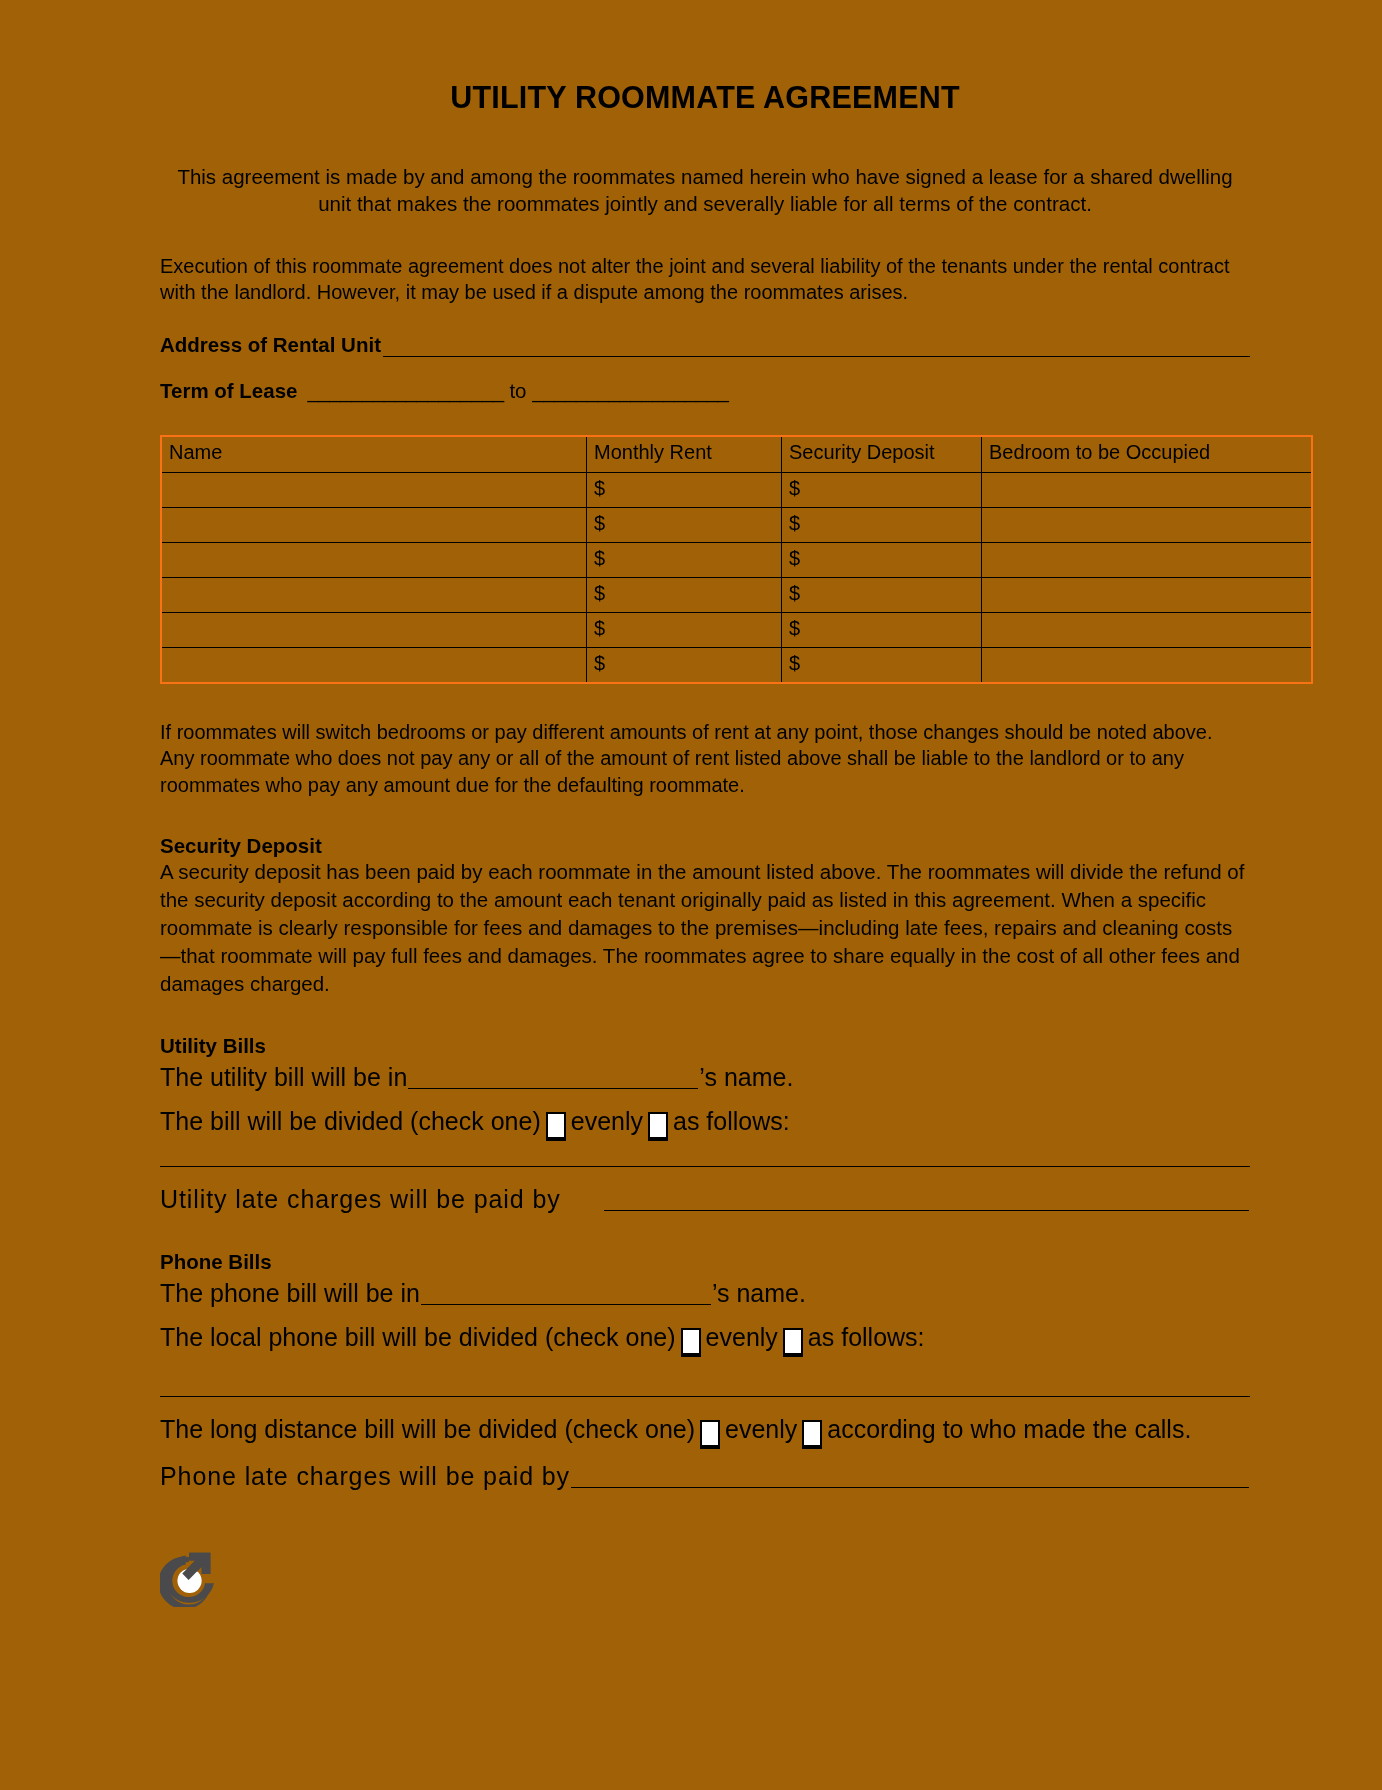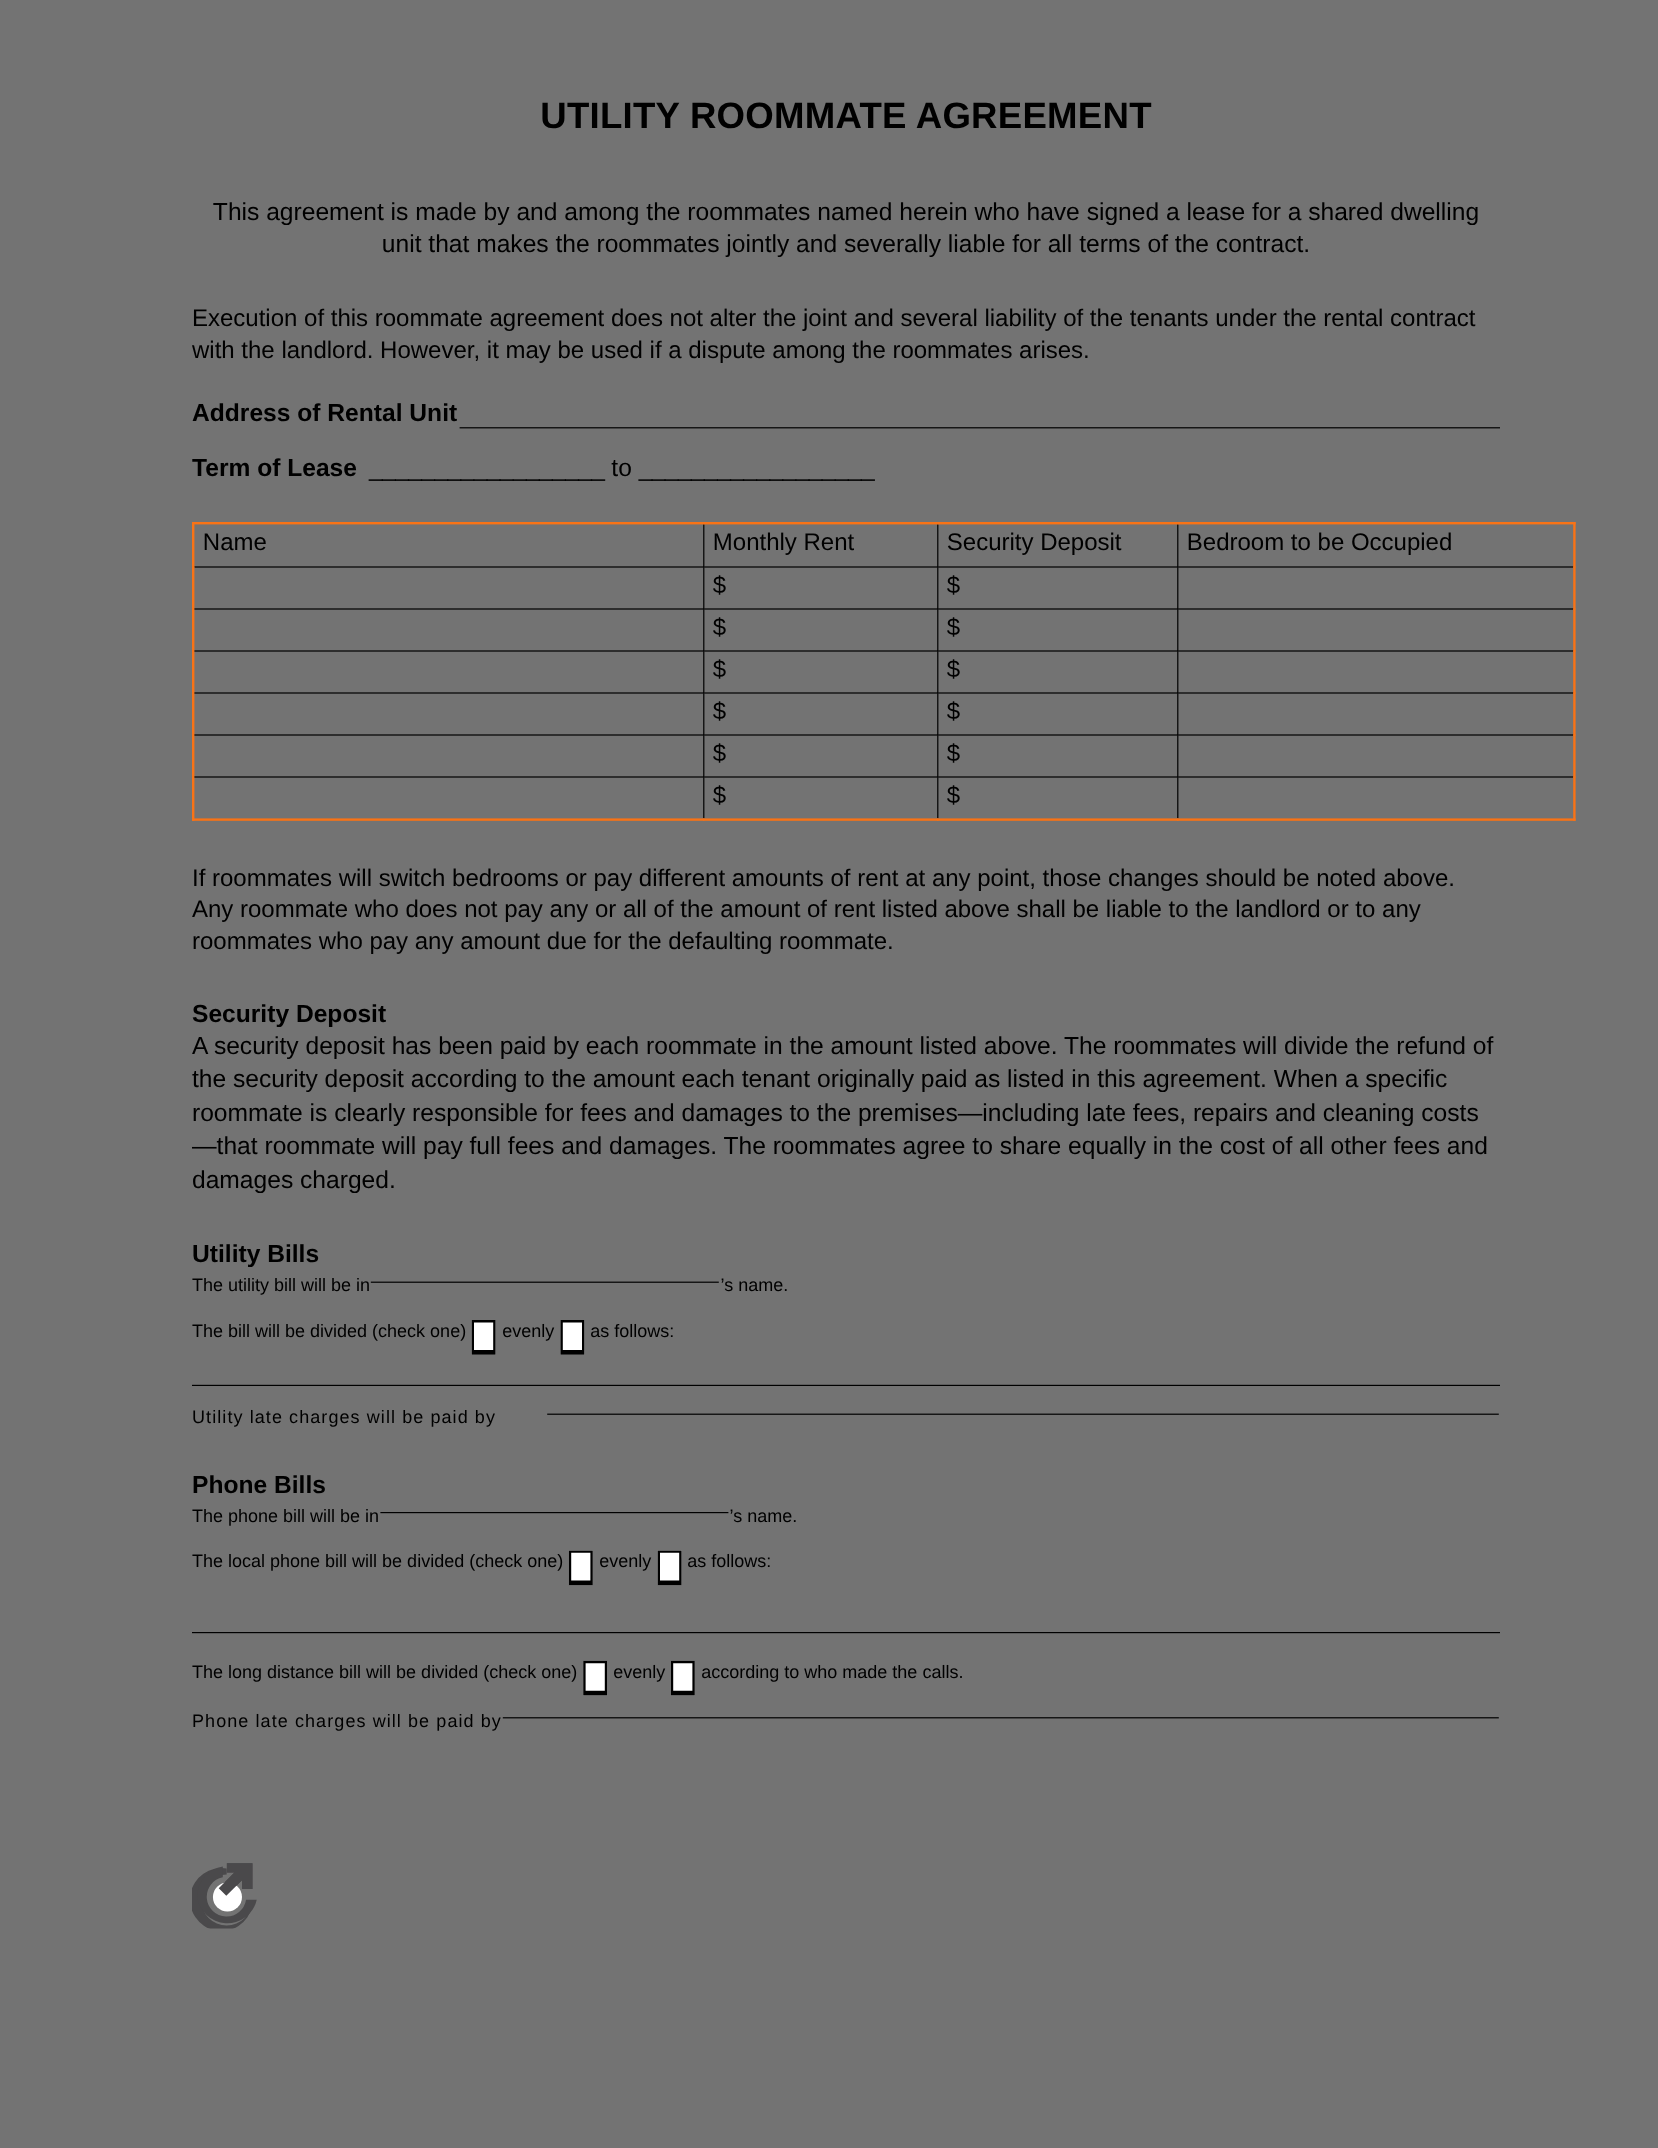--- a/index.html
+++ b/index.html
@@ -9,21 +9,21 @@
     background: #ffffff;
   }
   body {
     font-family: "Liberation Sans", sans-serif;
     color: #000000;
   }
   .page {
     position: relative;
     width: 1382px;
     height: 1790px;
-    background: #737373;
+    background: #a16207;
     margin: 0 auto;
     box-sizing: border-box;
     padding: 0;
     overflow: hidden;
   }
   .content {
     position: absolute;
     left: 160px;
     top: 0;
     width: 1090px;
@@ -118,24 +118,24 @@
   
   .section-head {
     font-size: 20.5px;
     font-weight: bold;
     margin: 0;
     padding-top: 36px;
   }
 
   
   .inline-line {
-    font-size: 15px;
+    font-size: 25px;
     margin-top: 5px;
     display: flex;
-    align-items: center;
+    align-items: flex-end;
     white-space: nowrap;
   }
   .inline-rule {
     display: inline-block;
     border-bottom: 1.6px solid #000;
     height: 0;
     position: relative;
     top: -3px;
     margin: 0 1px;
   }

